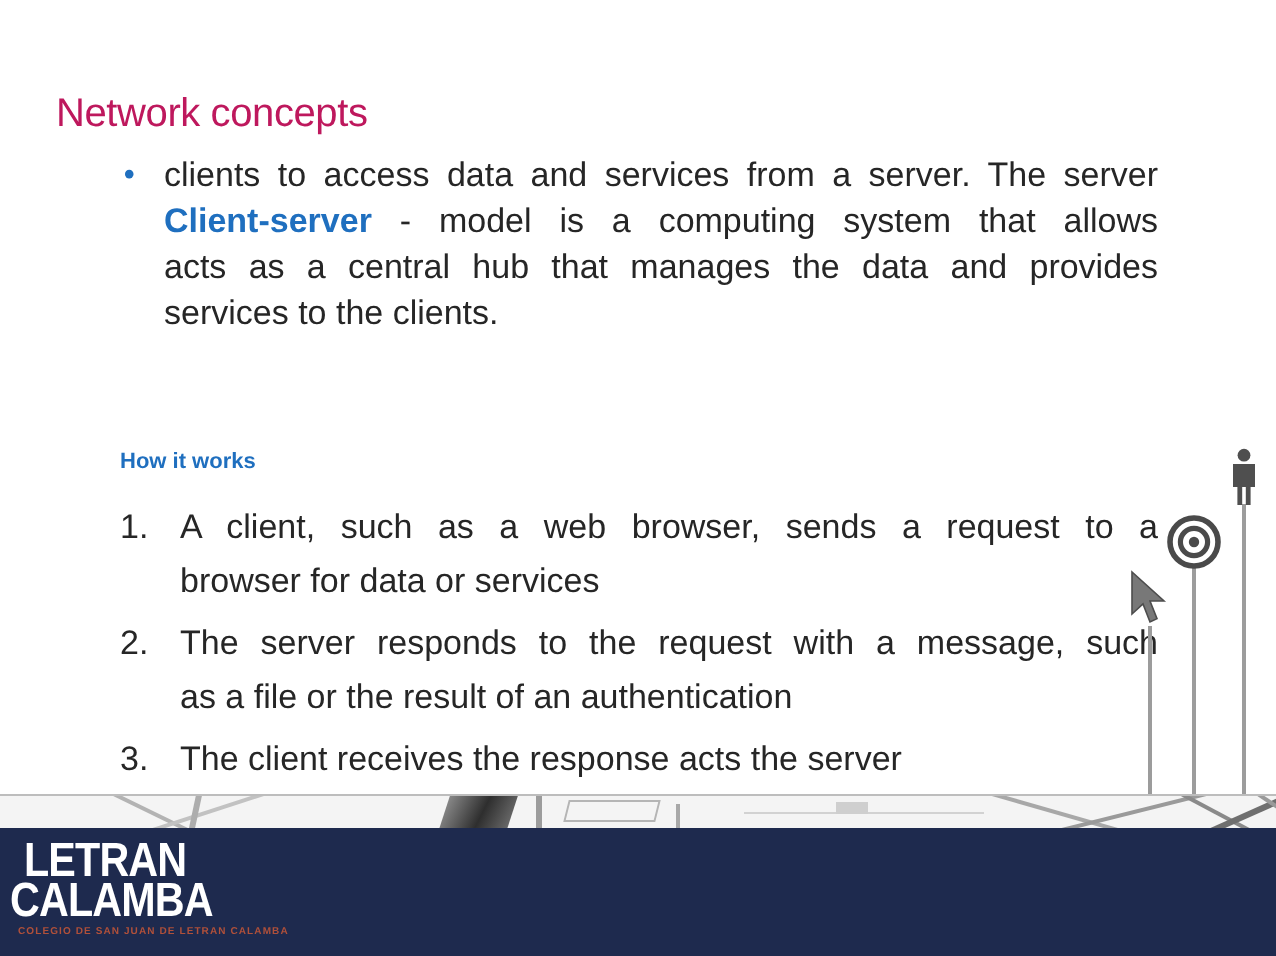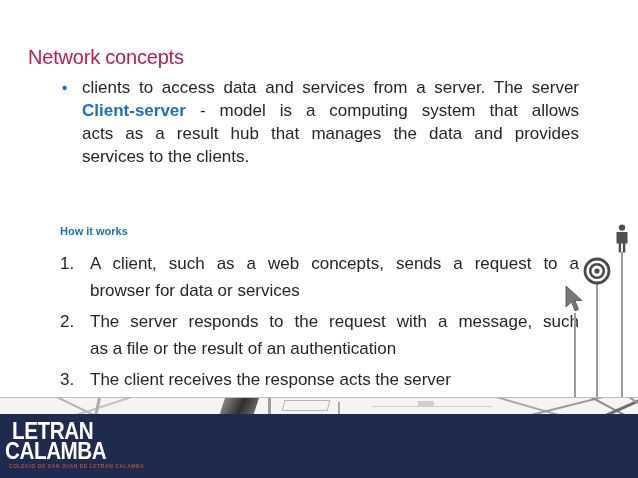--- a/index.html
+++ b/index.html
@@ -83,29 +83,29 @@
 </style>
 </head>
 <body>
 
 <div class="slide-title">Network concepts</div>
 
 <div class="bullet-marker">•</div>
 <div class="bullet-block">
   <div class="jline">clients to access data and services from a server. The server</div>
   <div class="jline"><span class="term">Client-server</span> <span>- model is a computing system that allows</span></div>
-  <div class="jline">acts as a result hub that manages the data and provides</div>
+  <div class="jline">acts as a central hub that manages the data and provides</div>
   <div class="lline">services to the clients.</div>
 </div>
 
 <div class="how-heading">How it works</div>
 <div class="steps">
   <div class="step">
     <span class="step-num">1.</span>
-    <div class="jline">A client, such as a web concepts, sends a request to a</div>
+    <div class="jline">A client, such as a web browser, sends a request to a</div>
     <div class="lline">browser for data or services</div>
   </div>
   <div class="step">
     <span class="step-num">2.</span>
     <div class="jline">The server responds to the request with a message, such</div>
     <div class="lline">as a file or the result of an authentication</div>
   </div>
   <div class="step">
     <span class="step-num">3.</span>
     <div class="lline">The client receives the response acts the server</div>

